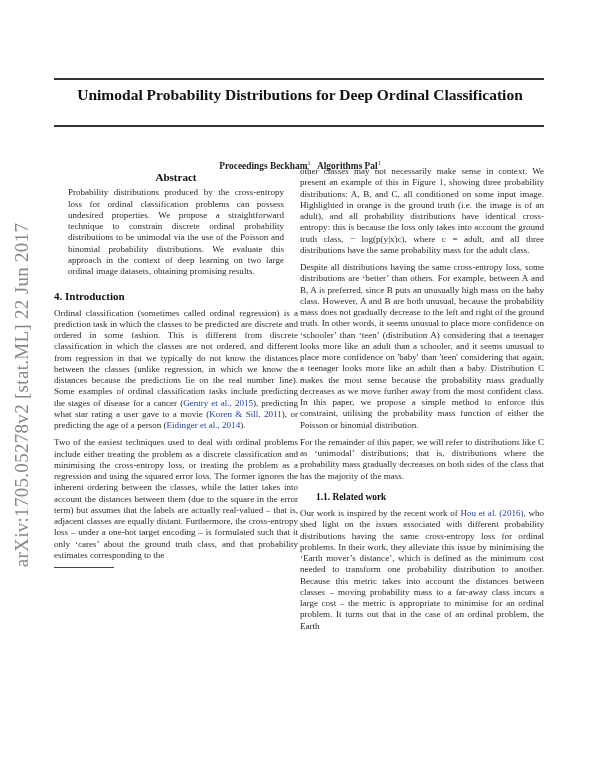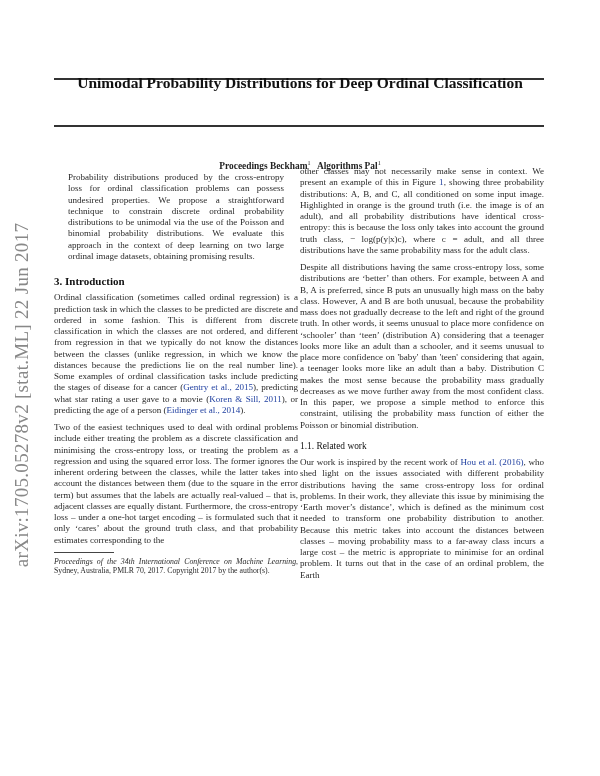--- a/index.html
+++ b/index.html
@@ -1,32 +1,32 @@
 <!DOCTYPE html>
 <html><head>
 <meta charset="utf-8">
 <style>
   html, body { margin: 0; padding: 0; background: #ffffff; }
   body { width: 600px; height: 776px; position: relative; overflow: hidden;
          font-family: "Liberation Serif", "DejaVu Serif", serif; color: #222; }
   .rule { position: absolute; left: 54px; width: 490px; height: 2px; background: #333; }
-  .title { position: absolute; top: 74px; left: 0; width: 600px; text-align: center;
+  .title { position: absolute; top: 86px; left: 0; width: 600px; text-align: center;
            font-weight: bold; font-size: 15.5px; color: #111; }
   .authors { position: absolute; top: 160px; left: 0; width: 600px; text-align: center;
              font-weight: bold; font-size: 9.4px; color: #222; }
   .authors sup { font-size: 6px; font-weight: normal; }
   .col { position: absolute; width: 244px; font-size: 9.05px; line-height: 11.25px;
          text-align: justify; color: #2a2a2a; }
   .col p { margin: 0 0 6px 0; }
   .left { left: 54px; }
   .right { left: 300px; top: 166px; }
   .abstract-head { text-align: center; font-weight: bold; font-size: 11px; margin: 0 0 4px 0; color: #111;}
   .abstract { padding: 0 14px 0 14px; }
   .sec-head { font-weight: bold; font-size: 11px; margin: 14px 0 5px 0; color: #111; }
-  .subsec-head { font-weight: normal; font-size: 9.4px; margin: 10px 0 5px 0; color: #111; }
+  .subsec-head { font-weight: bold; font-size: 9.4px; margin: 10px 0 5px 16px; color: #111; }
   .cite { color: #1f3fa0; }
   .fn-rule { width: 60px; height: 1px; background: #444; margin: 6px 0 4px 0; }
   .footnote { font-size: 7.8px; line-height: 9.6px; }
   .footnote p { margin: 0 0 6px 0; text-indent: 8px; }
   .footnote p.noindent { text-indent: 0; }
   .sidebar { position: absolute; left: 2px; top: 200px; width: 40px; height: 390px; }
   .sidebar span { position: absolute; left: 50%; top: 50%; white-space: nowrap;
                   transform: translate(-50%, -50%) rotate(-90deg);
                   font-size: 19px; color: #888; letter-spacing: 0.3px; }
   i { font-style: italic; }
@@ -42,30 +42,31 @@
 <div class="title">Unimodal Probability Distributions for Deep Ordinal Classification</div>
 <div class="rule" style="top:125px"></div>
 
 <div class="authors">
   <span>Proceedings Beckham</span><sup>1</sup>
   &nbsp;
   <span>Algorithms Pal</span><sup>1</sup>
 </div>
 
 <div class="col left" style="top:172px">
+  <div class="abstract-head">Abstract</div>
   <div class="abstract">Probability distributions produced by the cross-entropy loss for ordinal classification problems can possess undesired properties.  We propose a straightforward technique to constrain discrete ordinal probability distributions to be unimodal via the use of the Poisson and binomial probability distributions. We evaluate this approach in the context of deep learning on two large ordinal image datasets, obtaining promising results.</div>
 
-  <div class="sec-head">3. Introduction</div>
+  <div class="sec-head">4. Introduction</div>
   <p><span>Ordinal classification (sometimes called ordinal regression) is a prediction task in which the classes to be predicted are discrete and ordered in some fashion. This is different from discrete classification in which the classes are not ordered, and different from regression in that we typically do not know the distances between the classes (unlike regression, in which we know the distances because the predictions lie on the real number line).  Some examples of ordinal classification tasks include predicting the stages of disease for a cancer (</span><span class="cite">Gentry et al., 2015</span><span>), predicting what star rating a user gave to a movie (</span><span class="cite">Koren &amp; Sill, 2011</span><span>), or predicting the age of a person (</span><span class="cite">Eidinger et al., 2014</span><span>).</span></p>
   <p>Two of the easiest techniques used to deal with ordinal problems include either treating the problem as a discrete classification and minimising the cross-entropy loss, or treating the problem as a regression and using the squared error loss.  The former ignores the inherent ordering between the classes, while the latter takes into account the distances between them (due to the square in the error term) but assumes that the labels are actually real-valued – that is, adjacent classes are equally distant.  Furthermore, the cross-entropy loss – under a one-hot target encoding – is formulated such that it only ‘cares’ about the ground truth class, and that probability estimates corresponding to the</p>
 
   <div class="fn-rule"></div>
   <div class="footnote">
-    <p class="noindent"><i>Proceedings of the 34th International Conference on Machine Learning</i><span>, Sydney, Australia, PMLR 70, 2017.  Copyright 2017 by the author(s).</span></p>
   </div>
 </div>
 
 <div class="col right">
   <p><span>other classes may not necessarily make sense in context. We present an example of this in Figure </span><span class="cite">1</span><span>, showing three probability distributions: A, B, and C, all conditioned on some input image.  Highlighted in orange is the ground truth (i.e.  the image is of an adult), and all probability distributions have identical cross-entropy: this is because the loss only takes into account the ground truth class, − log(p(y|x)c), where c = adult, and all three distributions have the same probability mass for the adult class.</span></p>
   <p>Despite all distributions having the same cross-entropy loss, some distributions are ‘better’ than others.  For example, between A and B, A is preferred, since B puts an unusually high mass on the baby class.  However, A and B are both unusual, because the probability mass does not gradually decrease to the left and right of the ground truth. In other words, it seems unusual to place more confidence on ‘schooler’ than ‘teen’ (distribution A) considering that a teenager looks more like an adult than a schooler, and it seems unusual to place more confidence on 'baby' than 'teen' considering that again, a teenager looks more like an adult than a baby. Distribution C makes the most sense because the probability mass gradually decreases as we move further away from the most confident class.  In this paper, we propose a simple method to enforce this constraint, utilising the probability mass function of either the Poisson or binomial distribution.</p>
+  <p>For the remainder of this paper, we will refer to distributions like C as ‘unimodal’ distributions; that is, distributions where the probability mass gradually decreases on both sides of the class that has the majority of the mass.</p>
   <div class="subsec-head">1.1. Related work</div>
   <p><span>Our work is inspired by the recent work of </span><span class="cite">Hou et al. (2016)</span><span>, who shed light on the issues associated with different probability distributions having the same cross-entropy loss for ordinal problems. In their work, they alleviate this issue by minimising the ‘Earth mover’s distance’, which is defined as the minimum cost needed to transform one probability distribution to another.  Because this metric takes into account the distances between classes – moving probability mass to a far-away class incurs a large cost – the metric is appropriate to minimise for an ordinal problem. It turns out that in the case of an ordinal problem, the Earth</span></p>
 </div>
 
 </body></html>

